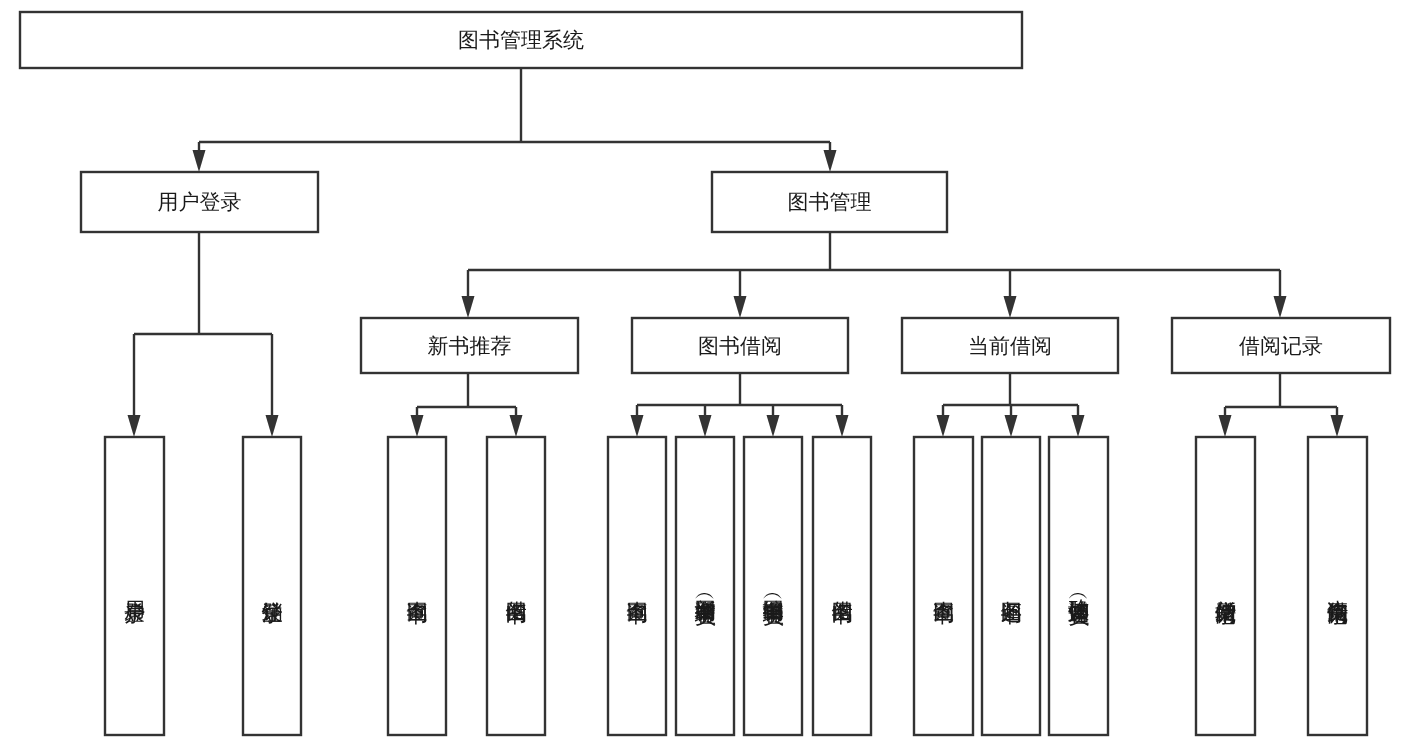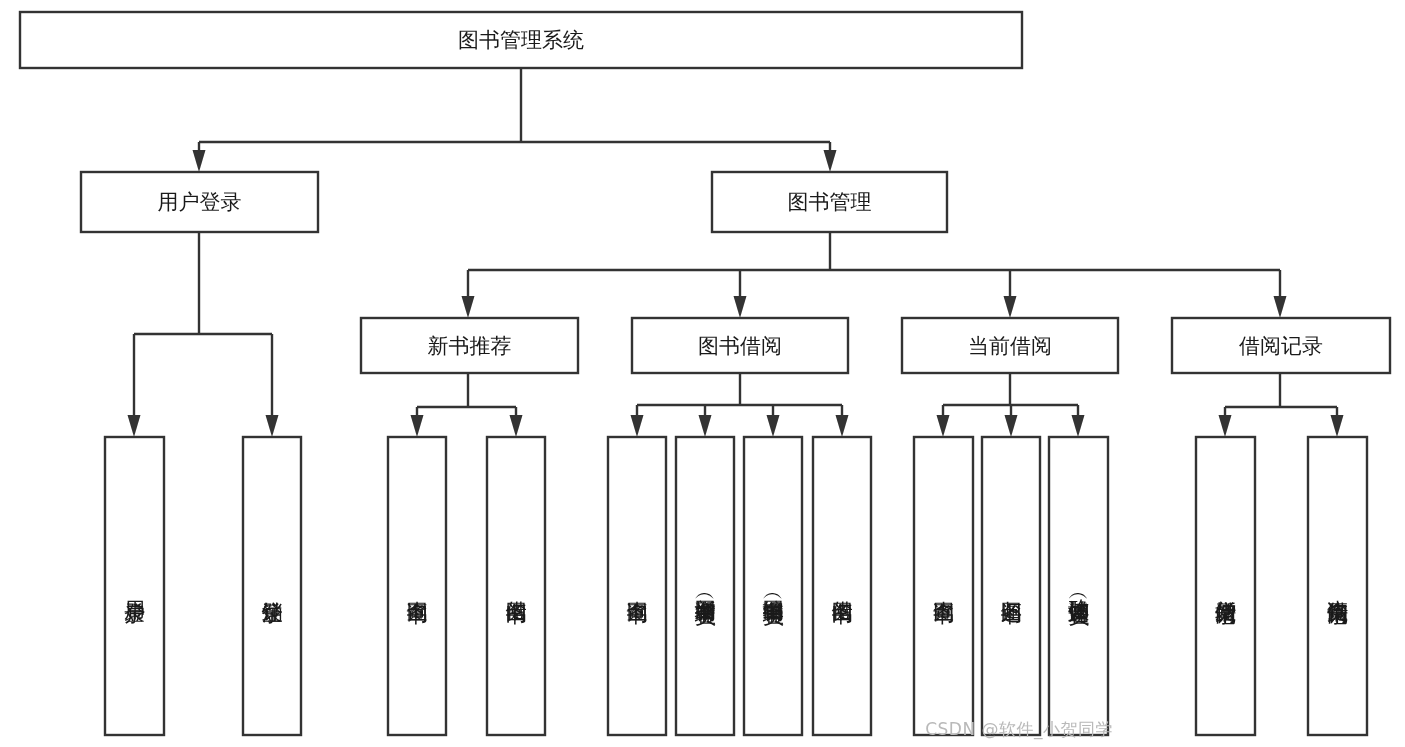--- a/index.html
+++ b/index.html
@@ -179,14 +179,13 @@
       <div class="vlabel" style="left: 676px; top: 437px; width: 58px; height: 298px;">新增图书（管理员）</div>
       <div class="vlabel" style="left: 744px; top: 437px; width: 58px; height: 298px;">编辑图书（管理员）</div>
       <div class="vlabel" style="left: 813px; top: 437px; width: 58px; height: 298px;">借阅图书</div>
       <div class="vlabel" style="left: 914px; top: 437px; width: 59px; height: 298px;">查询图书</div>
       <div class="vlabel" style="left: 982px; top: 437px; width: 58px; height: 298px;">归还图书</div>
       <div class="vlabel" style="left: 1049px; top: 437px; width: 59px; height: 298px;">确认归还（管理员）</div>
       <div class="vlabel" style="left: 1196px; top: 437px; width: 59px; height: 298px;">新增借阅记录</div>
       <div class="vlabel" style="left: 1308px; top: 437px; width: 59px; height: 298px;">查询借阅记录</div>
     </div>
 
-  <div class="watermark">CSDN @软件_小贺同学</div>
 </div>
 
 </body></html>

